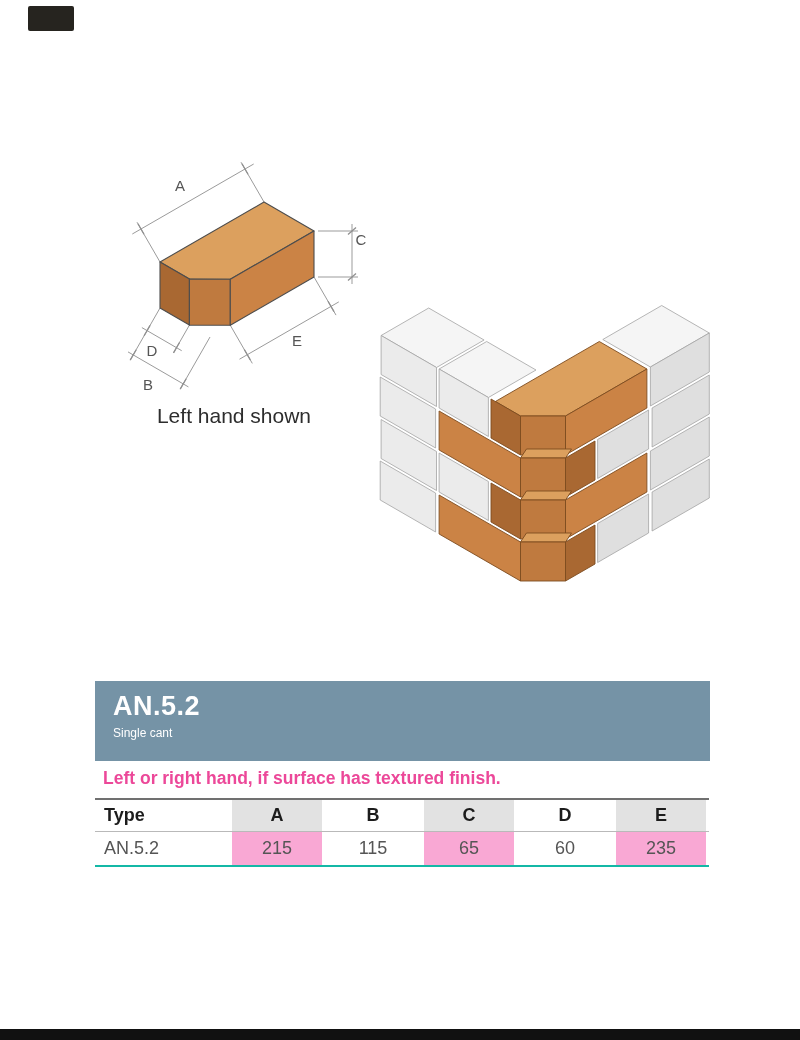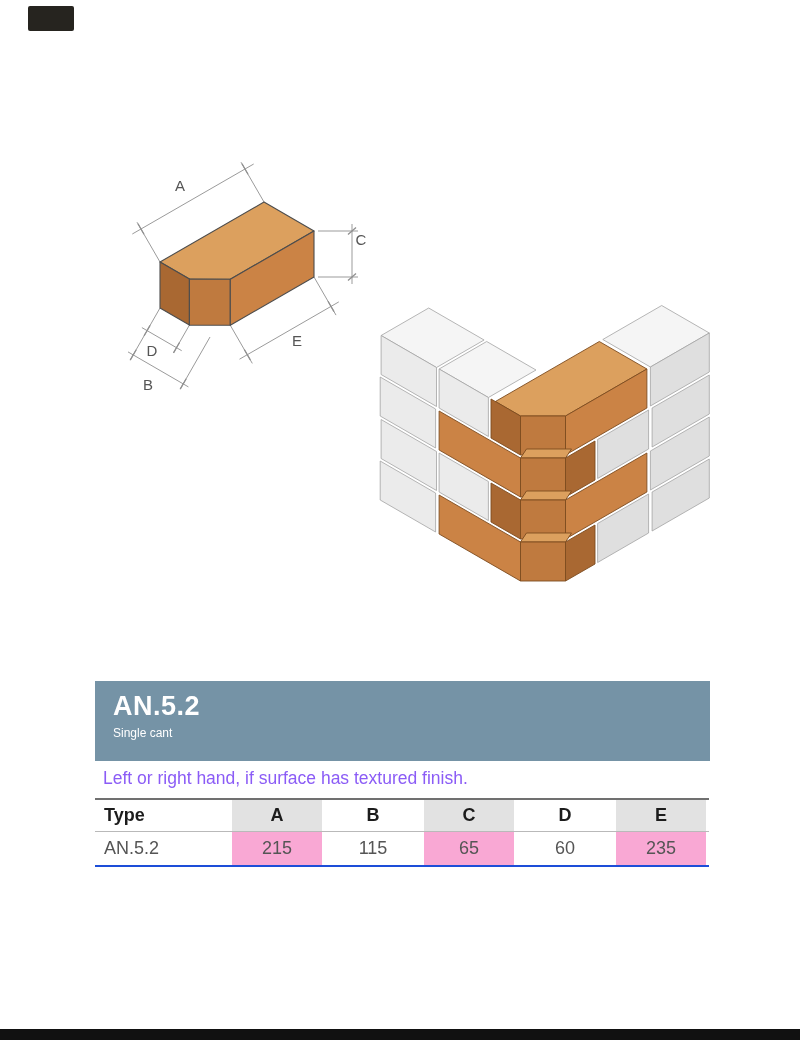--- a/index.html
+++ b/index.html
@@ -18,24 +18,24 @@
   .ob { stroke:#7d4c1f; stroke-width:0.9; stroke-linejoin:round; }
 
   .caption { position:absolute; left:128px; top:404px; width:212px; text-align:center;
              font-size:21px; color:#2d2d2d; }
 
   .band { position:absolute; left:95px; top:681px; width:615px; height:80px;
           background:#7593a6; color:#ffffff; box-sizing:border-box; padding:10px 0 0 18px; }
   .band-code { font-size:27px; font-weight:bold; letter-spacing:0.5px; }
   .band-name { font-size:12px; margin-top:4px; }
 
-  .note { position:absolute; left:103px; top:768px; font-size:17.5px; color:#8b5cf6; }
+  .note { position:absolute; left:103px; top:768px; font-size:17.5px; color:#ec4899;font-weight:bold; }
 
   .spec-table { position:absolute; left:95px; top:798px; width:614px;
-                border-top:2px solid #707070; border-bottom:2px solid #1d4ed8; }
+                border-top:2px solid #707070; border-bottom:2px solid #14b8a6; }
   .trow { display:grid; grid-template-columns:134px 96px 96px 96px 96px 96px; }
   .header-row { border-bottom:1px solid #b9b9b9; }
   .cell { height:31px; display:flex; align-items:center; justify-content:center;
           font-size:18px; box-sizing:border-box; }
   .data-row .cell { height:33px; color:#555555; }
   .header-row .cell { font-weight:bold; color:#1c1c1c; }
   .cell.type { justify-content:flex-start; padding-left:9px; }
   .cell.shaded { background:#f9a8d4; border-left:3px solid #ffffff; border-right:3px solid #ffffff; }
   .header-row .cell.shaded { background:#e2e2e2; }
 
@@ -132,20 +132,21 @@
         <polygon class="wg" points="597.6,562.5 648.6,533 648.6,494 597.6,523.5" fill="#dfdfdf"></polygon>
         <polygon class="wg" points="652.1,531 709.3,498 709.3,459 652.1,492" fill="#dfdfdf"></polygon>
         <polygon class="ob" points="520.5,542 565.5,542 571.5,533 526.5,533" fill="#dca05e"></polygon>
         <polygon class="ob" points="520.5,581 439.1,534 439.1,495 520.5,542" fill="#cb8345"></polygon>
         <polygon class="ob" points="520.5,581 565.5,581 565.5,542 520.5,542" fill="#bf7a3f"></polygon>
         <polygon class="ob" points="565.5,581 595,564 595,525 565.5,542" fill="#a96832"></polygon>
       </g>
     </g>
   </svg>
 
+  <div class="caption">Left hand shown</div>
 
   <div class="band">
     <div class="band-code">AN.5.2</div>
     <div class="band-name">Single cant</div>
   </div>
 
   <div class="note">Left or right hand, if surface has textured finish.</div>
 
   <div class="spec-table">
     <div class="trow header-row">

